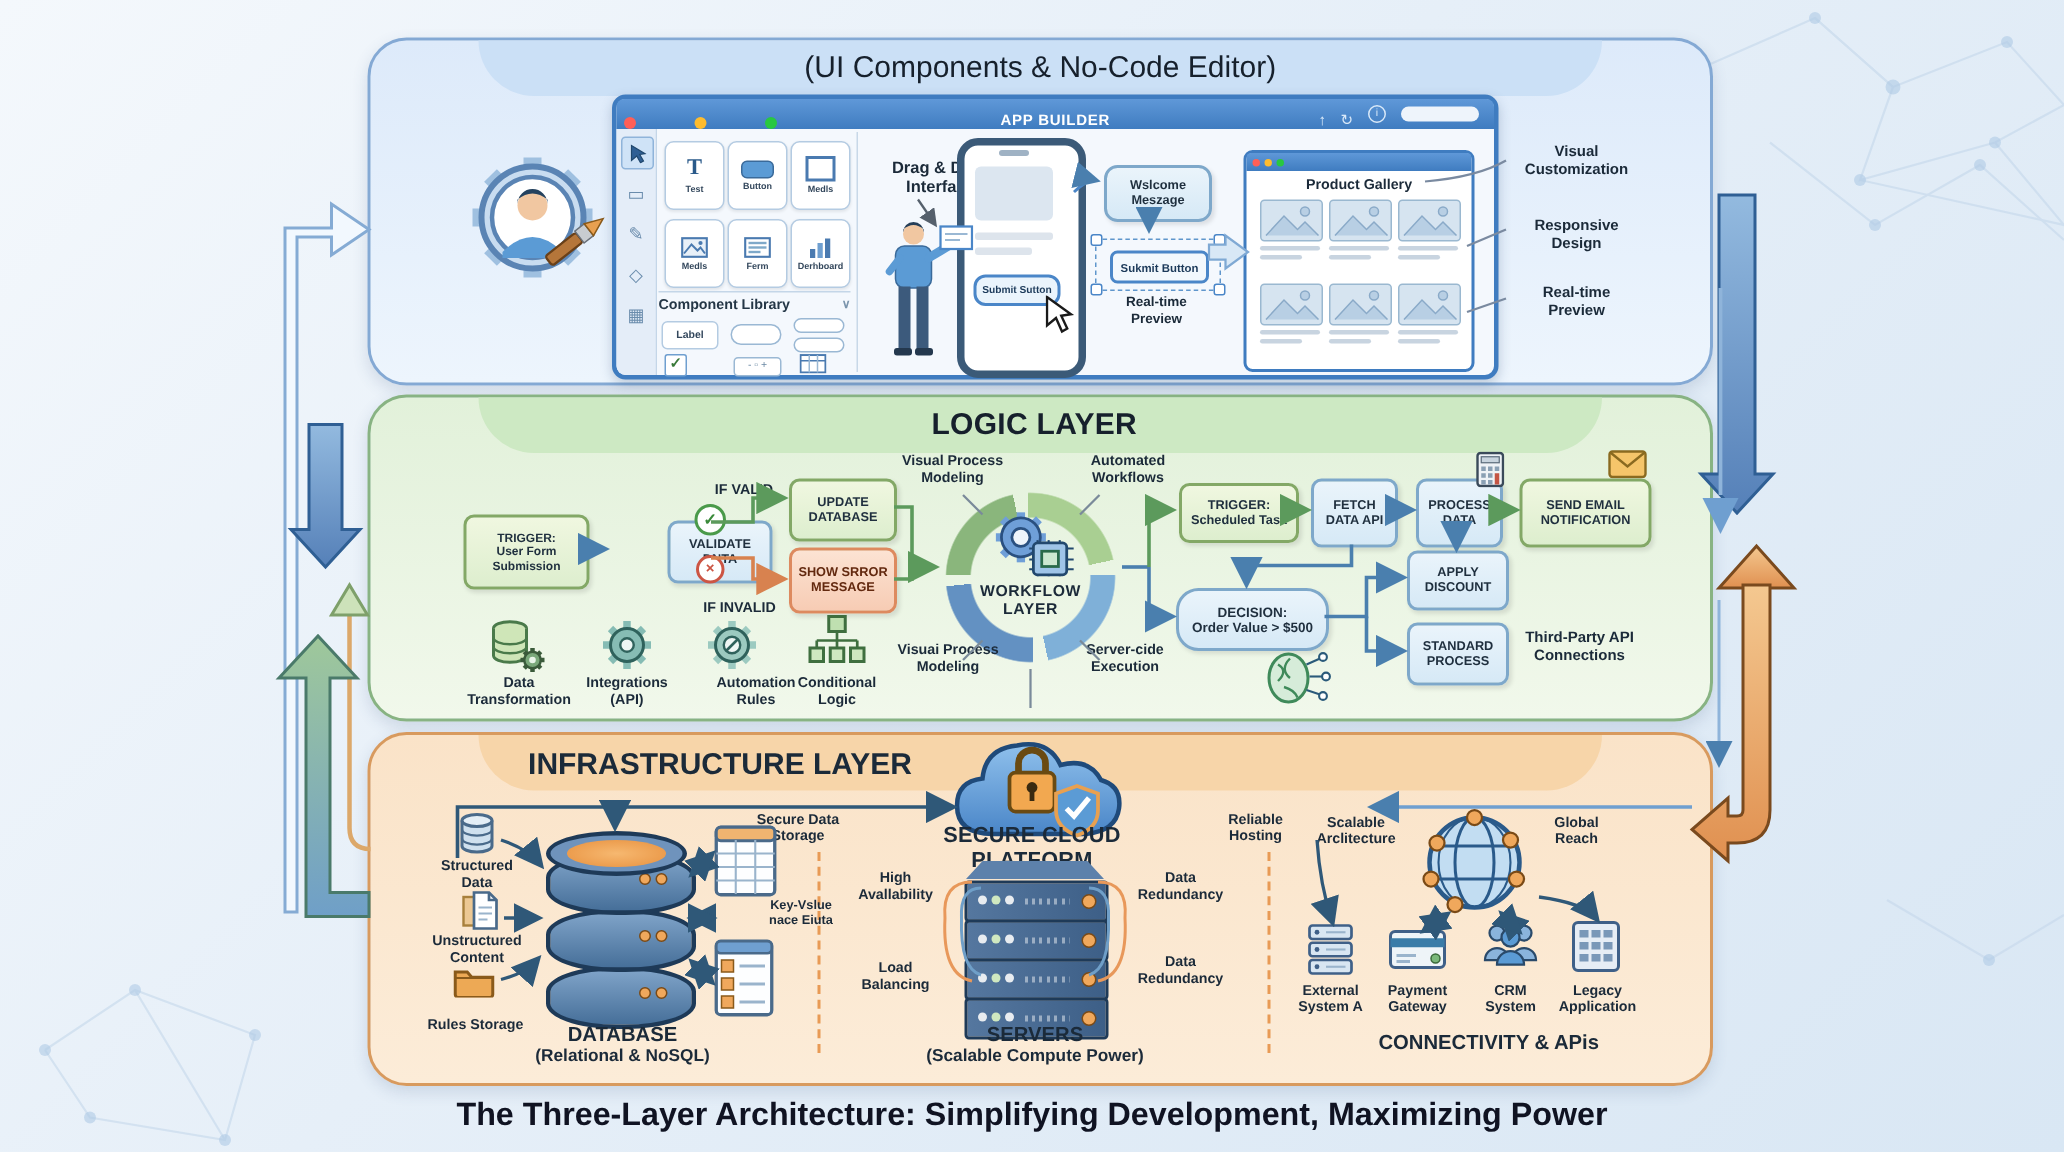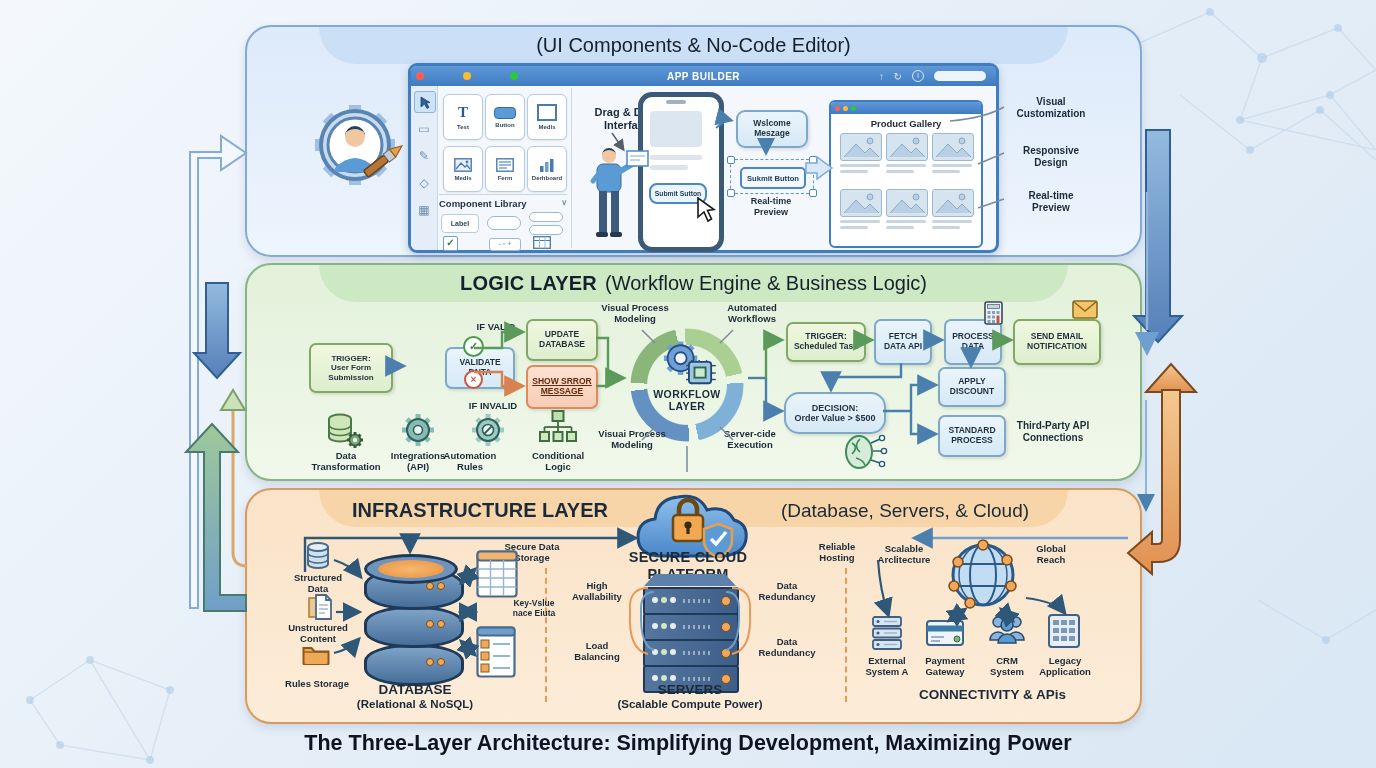--- a/index.html
+++ b/index.html
@@ -9,32 +9,32 @@
   .layer{position:absolute;left:245px;width:893px;border:2.5px solid;border-radius:26px;
     box-shadow:0 4px 10px rgba(60,90,130,.16);}
   .band{position:absolute;top:0;left:72px;right:72px;height:37px;border-radius:0 0 40px 40px;
     display:flex;align-items:center;justify-content:center;font-size:20px;color:#16202c;}
   .band b{margin-right:8px;letter-spacing:.2px;}
   .bx{position:absolute;border:2px solid;border-radius:7px;display:flex;align-items:center;justify-content:center;
     text-align:center;font-weight:bold;white-space:pre-line;line-height:1.16;color:#1f2f3e;
     box-shadow:1.5px 2px 3px rgba(0,0,0,.10);}
   .g{background:linear-gradient(#f0f7e0,#ddeece);border-color:#83a866;}
   .b{background:linear-gradient(#eaf4fb,#d6e9f6);border-color:#7ea8ca;}
-  .r{background:linear-gradient(#fce3d3,#f7ccb4);border-color:#dd8a5f;color:#63290f;text-decoration:underline;}
+  .r{background:linear-gradient(#fce3d3,#f7ccb4);border-color:#dd8a5f;color:#63290f;}
   .lbl{position:absolute;font-weight:bold;white-space:pre-line;text-align:center;color:#1b2a39;line-height:1.18;}
   .badge{position:absolute;border-radius:50%;background:#fff;display:flex;align-items:center;justify-content:center;font-weight:bold;}
   #ring{position:absolute;left:630px;top:328px;width:114px;height:114px;border-radius:50%;
     background:conic-gradient(from -88deg,#8ab67c 0deg 76deg,rgba(0,0,0,0) 76deg 86deg,#a9cf92 86deg 166deg,
       rgba(0,0,0,0) 166deg 176deg,#7fb0d8 176deg 256deg,rgba(0,0,0,0) 256deg 266deg,#6391c2 266deg 352deg,rgba(0,0,0,0) 352deg 360deg);
     -webkit-mask:radial-gradient(closest-side,transparent 69%,#000 71%,#000 98%,transparent 100%);
     mask:radial-gradient(closest-side,transparent 69%,#000 71%,#000 98%,transparent 100%);}
   .window{position:absolute;border:3px solid #3f7cc0;border-radius:9px;background:#f4f8fd;
     box-shadow:0 3px 8px rgba(40,70,110,.25);}
   .titlebar{position:absolute;left:0;top:0;right:0;height:20px;border-radius:5px 5px 0 0;
-    background:linear-gradient(#5f98d8,#3f7cc0);display:flex;align-items:center;gap:34px;}
+    background:linear-gradient(#5f98d8,#3f7cc0);display:flex;align-items:flex-end;gap:34px;}
   .dot{width:8px;height:8px;border-radius:50%;margin-left:5px;}
   .palitem{position:absolute;width:38px;height:44px;background:#fff;border:1.5px solid #b4cbe2;border-radius:6px;
     box-shadow:0 1px 2px rgba(0,0,0,.08);display:flex;flex-direction:column;align-items:center;justify-content:center;}
   .palitem .cap{font-size:6px;font-weight:bold;color:#33475c;margin-top:3px;}
   .thumb{position:absolute;width:40px;}
   .thumb .img{width:40px;height:26px;background:#d6e4f0;border:1.5px solid #9ab8d0;border-radius:3px;overflow:hidden;}
   .tline{height:3px;background:#c8d4e0;border-radius:2px;margin-top:3px;}
   .dashsel{position:absolute;border:1.7px dashed #5f96cc;}
   .handle{position:absolute;width:6px;height:6px;background:#fff;border:1.5px solid #4a86c8;border-radius:2px;}
   .dbband{position:absolute;width:94px;height:36px;background:linear-gradient(#7fa3c8,#466f99);
@@ -84,29 +84,27 @@
 
   <section class="layer" style="top:25px;height:228px;background:linear-gradient(180deg,#ddeafa,#edf5fd);border-color:#84a9d4;">
     <div class="band" style="background:#cbe0f6;">
       <span>(UI Components &amp; No-Code Editor)</span>
     </div>
   </section>
 
   <section class="layer" style="top:263px;height:214px;background:linear-gradient(180deg,#e2f1da,#f1f8eb);border-color:#88b383;">
     <div class="band" style="background:#cde9c3;">
       <b>LOGIC LAYER</b>
-      <span>(Workflow Engine &amp; Business Logic)</span>
     </div>
   </section>
 
   <section class="layer" style="top:488px;height:232px;background:linear-gradient(180deg,#fae3c8,#fcecd8);border-color:#d89a5e;">
     <div class="band" style="background:#f7d5a9;"></div>
   </section>
   <div class="lbl" style="left:330px;top:499px;width:300px;font-size:20px;">INFRASTRUCTURE LAYER</div>
-  <div class="lbl" style="left:765px;top:500px;width:280px;font-size:19px;font-weight:normal;">(Database, Servers, &amp; Cloud)</div>
 
   <svg class="abs" style="left:298px;top:95px;" width="115" height="105" viewBox="0 0 115 105">
     <g stroke="#9fc0e0" stroke-width="12">
       <line x1="57" y1="10" x2="57" y2="90"></line>
         <line x1="17" y1="50" x2="97" y2="50"></line>
       <line x1="29" y1="22" x2="85" y2="78"></line>
         <line x1="85" y1="22" x2="29" y2="78"></line>
     </g>
     <circle cx="57" cy="50" r="34" fill="#c8dcf0" stroke="#5a84b4" stroke-width="4"></circle>
     <circle cx="57" cy="50" r="27" fill="#ffffff" stroke="#5a84b4" stroke-width="3"></circle>
@@ -483,21 +481,21 @@
     <g stroke="#9ccac0" stroke-width="5">
       <line x1="18" y1="2" x2="18" y2="34"></line>
         <line x1="2" y1="18" x2="34" y2="18"></line>
       <line x1="7" y1="7" x2="29" y2="29"></line>
         <line x1="29" y1="7" x2="7" y2="29"></line>
     </g>
     <circle cx="18" cy="18" r="11" fill="#9ccac0" stroke="#2f625c" stroke-width="2"></circle>
     <circle cx="18" cy="18" r="5.5" fill="#eef6f4" stroke="#2f625c" stroke-width="1.6"></circle>
     <line x1="14" y1="22" x2="22" y2="14" stroke="#2f625c" stroke-width="1.8"></line>
   </svg>
-  <div class="lbl" style="left:434px;top:450px;width:72px;font-size:9.5px;">Automation
+  <div class="lbl" style="left:468px;top:450px;width:72px;font-size:9.5px;">Automation
 Rules</div>
 
   <svg class="abs" style="left:538px;top:410px;" width="40" height="40" viewBox="0 0 40 40">
     <rect x="14.5" y="1" width="11" height="10" fill="#bfe0b0" stroke="#3f6f3f" stroke-width="2"></rect>
     <g stroke="#3f6f3f" stroke-width="1.8" fill="none">
       <line x1="20" y1="11" x2="20" y2="17"></line>
         <line x1="6.5" y1="17" x2="33.5" y2="17"></line>
       <line x1="6.5" y1="17" x2="6.5" y2="22"></line>
         <line x1="20" y1="17" x2="20" y2="22"></line>
         <line x1="33.5" y1="17" x2="33.5" y2="22"></line>

